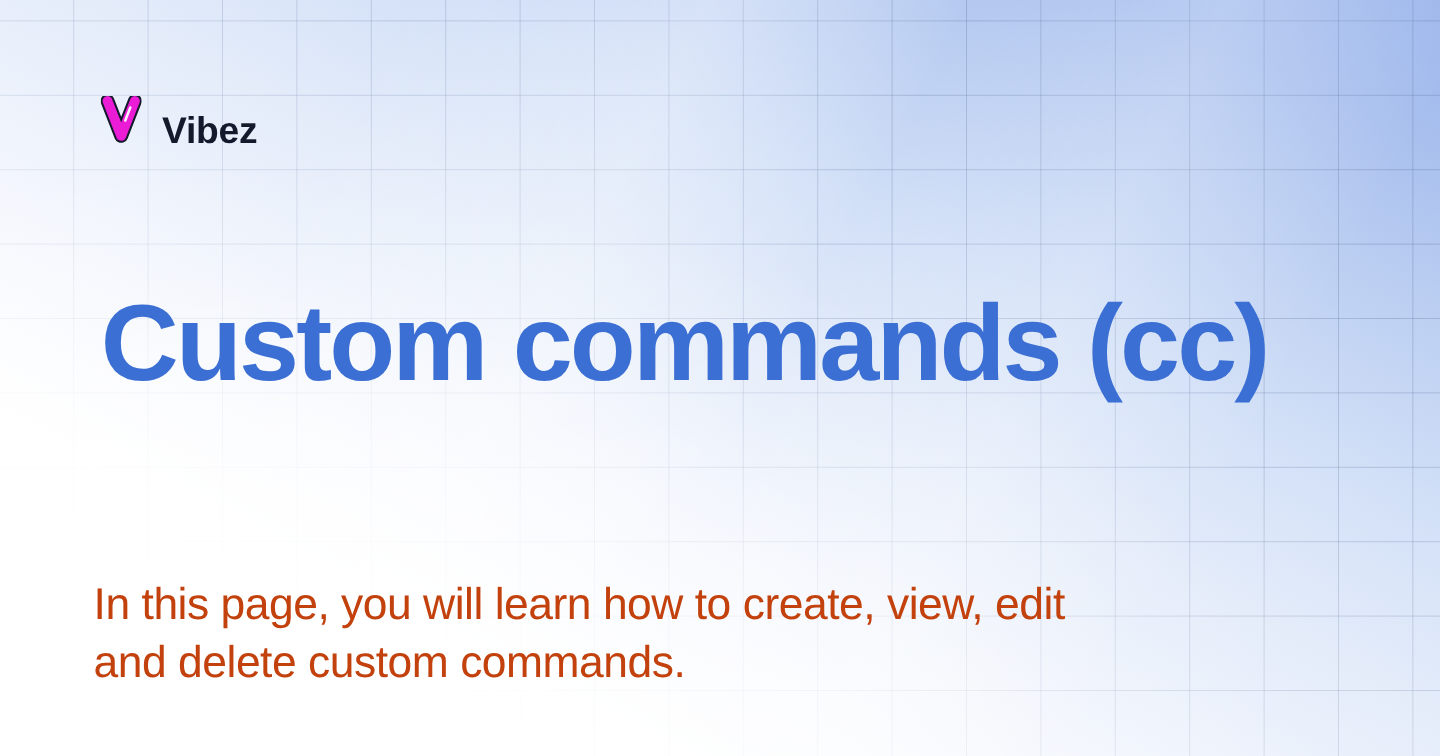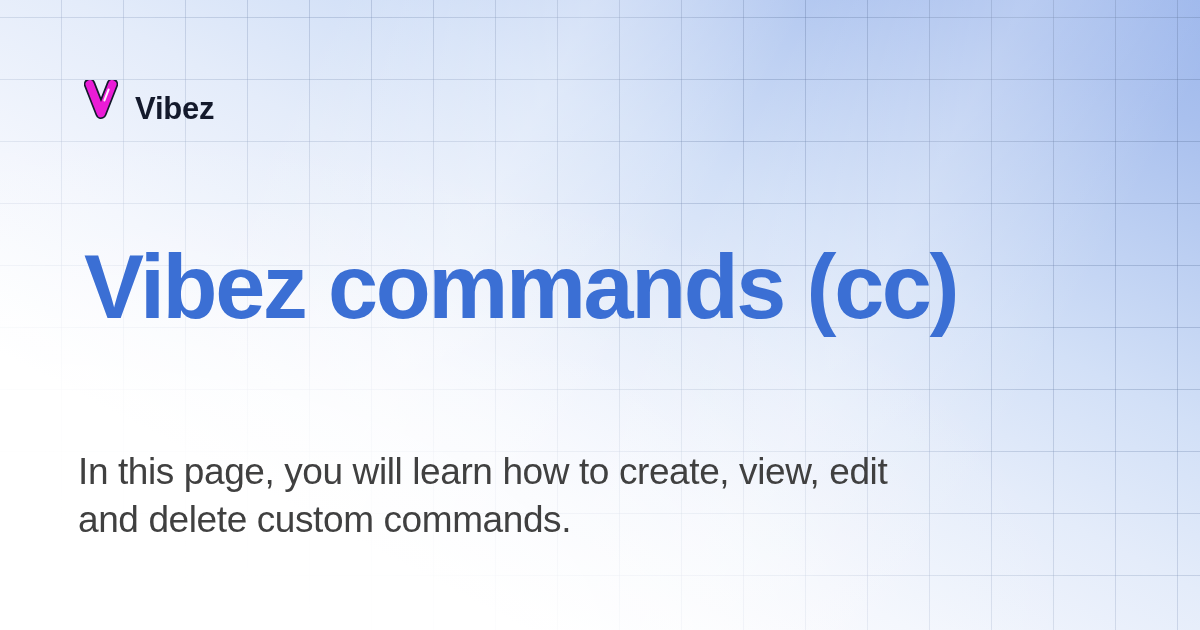--- a/index.html
+++ b/index.html
@@ -135,28 +135,28 @@
     font-size: 90px;
     font-weight: bold;
     line-height: 88px;
     letter-spacing: -2.4px;
     color: #3b6fd4;
   }
 
   .subhead {
     position: absolute;
     left: 78px;
-    top: 448px;
+    top: 480px;
     width: 840px;
     margin: 0;
     font-size: 37px;
     font-weight: normal;
     line-height: 48px;
     letter-spacing: -0.4px;
-    color: #404040;
+    color: #c2410c;
   }
 </style>
 </head>
 <body>
 
 <div id="og-card">
 
   <div class="bg-base"></div>
   <div class="bg-grid"></div>
   <div class="bg-sheen"></div>
@@ -166,18 +166,18 @@
 
     <div class="brand">
       <svg class="brand-logo" viewBox="0 0 34 44" aria-hidden="true">
         <path d="M5.6 4.2 L17 33.2 L28.4 4.2" fill="none" stroke="#141a2c" stroke-width="11.6" stroke-linecap="round" stroke-linejoin="round"></path>
         <path d="M5.6 4.2 L17 33.2 L28.4 4.2" fill="none" stroke="#ea1cd6" stroke-width="8.2" stroke-linecap="round" stroke-linejoin="round"></path>
         <path d="M24.6 9.6 L20.4 20.4" fill="none" stroke="#ffffff" stroke-width="2.1" stroke-linecap="round" opacity="0.92"></path>
       </svg>
       <span class="brand-name">Vibez</span>
     </div>
 
-    <h1 class="headline">Vibez commands (cc)</h1>
+    <h1 class="headline">Custom commands (cc)</h1>
 
     <p class="subhead">In this page, you will learn how to create, view, edit and delete custom commands.</p>
 
   </div>
 </div>
 
 </body></html>

